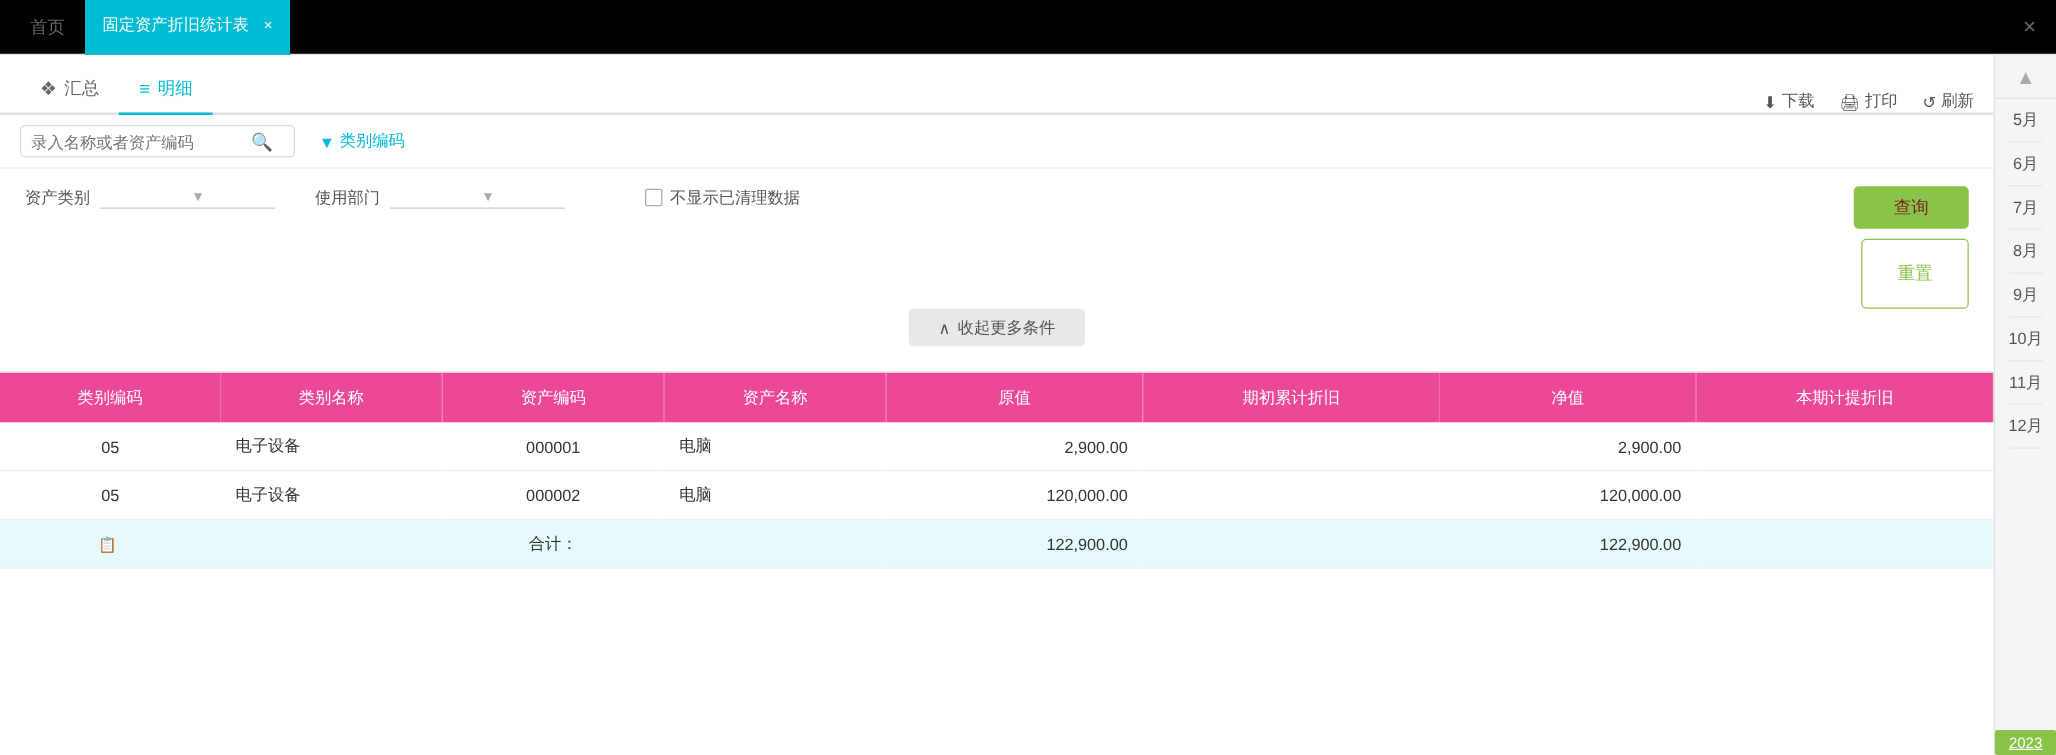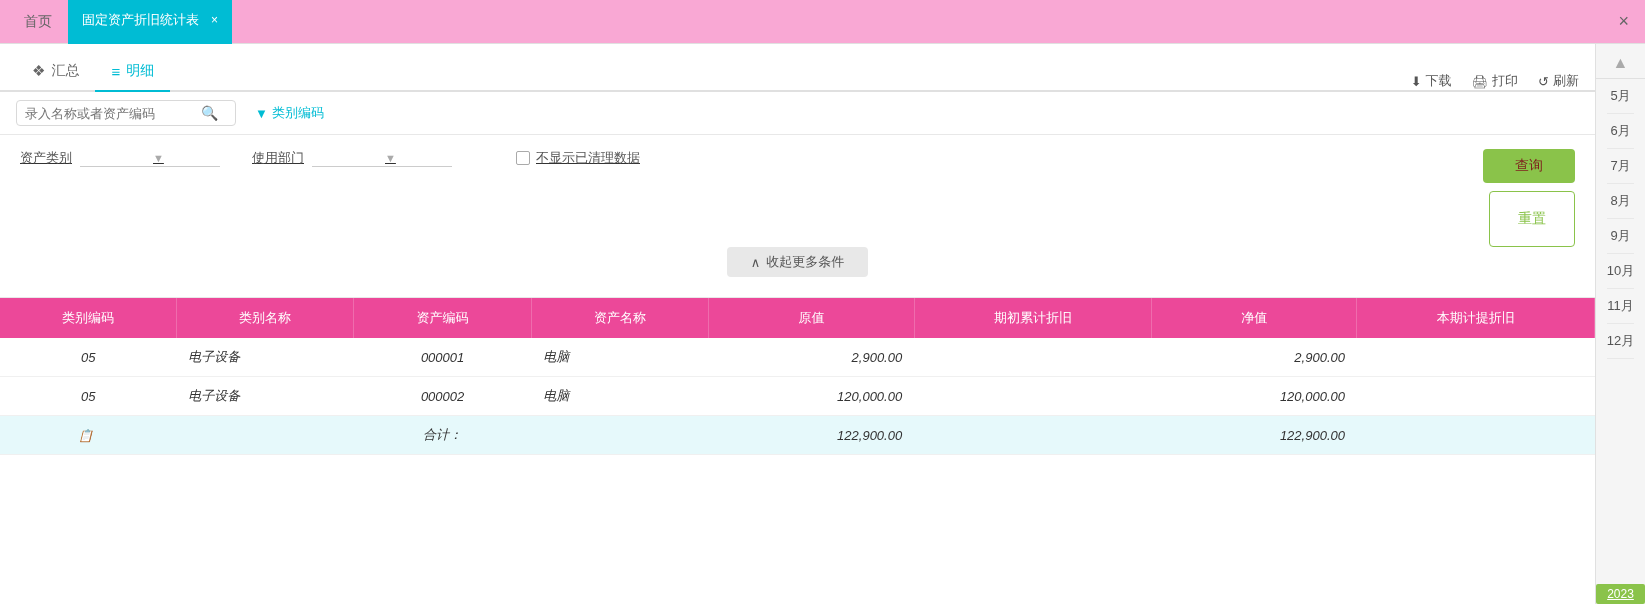--- a/index.html
+++ b/index.html
@@ -1,21 +1,21 @@
 <!DOCTYPE html>
 <html><head>
   <meta charset="utf-8">
   <style>
     * { box-sizing: border-box; margin: 0; padding: 0; }
     body { font-family: 'Microsoft YaHei', Arial, sans-serif; font-size: 13px; background: #f0f2f5; color: #333; overflow: hidden; }
 
     
     .top-nav {
       display: flex; align-items: center;
-      background: #f9a8d4;
+      background: #000000;
       border-bottom: 1px solid #e0e0e0;
       height: 44px;
       padding: 0 16px;
       gap: 8px;
     }
     .nav-home {
       color: #666; font-size: 14px; cursor: pointer; padding: 0 8px;
     }
     .nav-tab {
       display: flex; align-items: center; gap: 8px;
@@ -90,21 +90,21 @@
       color: #555; cursor: pointer; font-size: 13px;
     }
 
     
     .filter-panel {
       padding: 14px 20px 0 20px;
       background: #fff;
       border-bottom: 1px solid #e8e8e8;
     }
     .filter-row {
-      display: flex; align-items: center; gap: 32px; margin-bottom: 14px; text-decoration: underline;
+      display: flex; align-items: center; gap: 32px; margin-bottom: 14px;
     }
     .filter-field {
       display: flex; align-items: center; gap: 8px;
     }
     .filter-label { color: #555; font-size: 13px; min-width: 52px; }
     .filter-select {
       display: flex; align-items: center;
       border-bottom: 1px solid #ccc;
       min-width: 140px; padding: 2px 4px;
       position: relative; cursor: pointer;
@@ -149,21 +149,20 @@
     thead tr {
       background: #ec4899; color: #fff;
     }
     thead th {
       padding: 11px 12px; text-align: center; font-weight: normal; font-size: 13px;
       border-right: 1px solid rgba(255,255,255,0.2);
     }
     tbody tr {
       background: #fff;
       border-bottom: 1px solid #f0f0f0;
-      font-style: italic;
     }
     tbody td {
       padding: 10px 12px; text-align: center; font-size: 13px; color: #333;
     }
     tbody td.num { text-align: right; }
     tbody td.left { text-align: left; }
     .total-row { background: #e6f9fb !important; }
     .total-row td { font-size: 13px; color: #333; }
     .total-icon { font-size: 12px; margin-right: 4px; }
 

